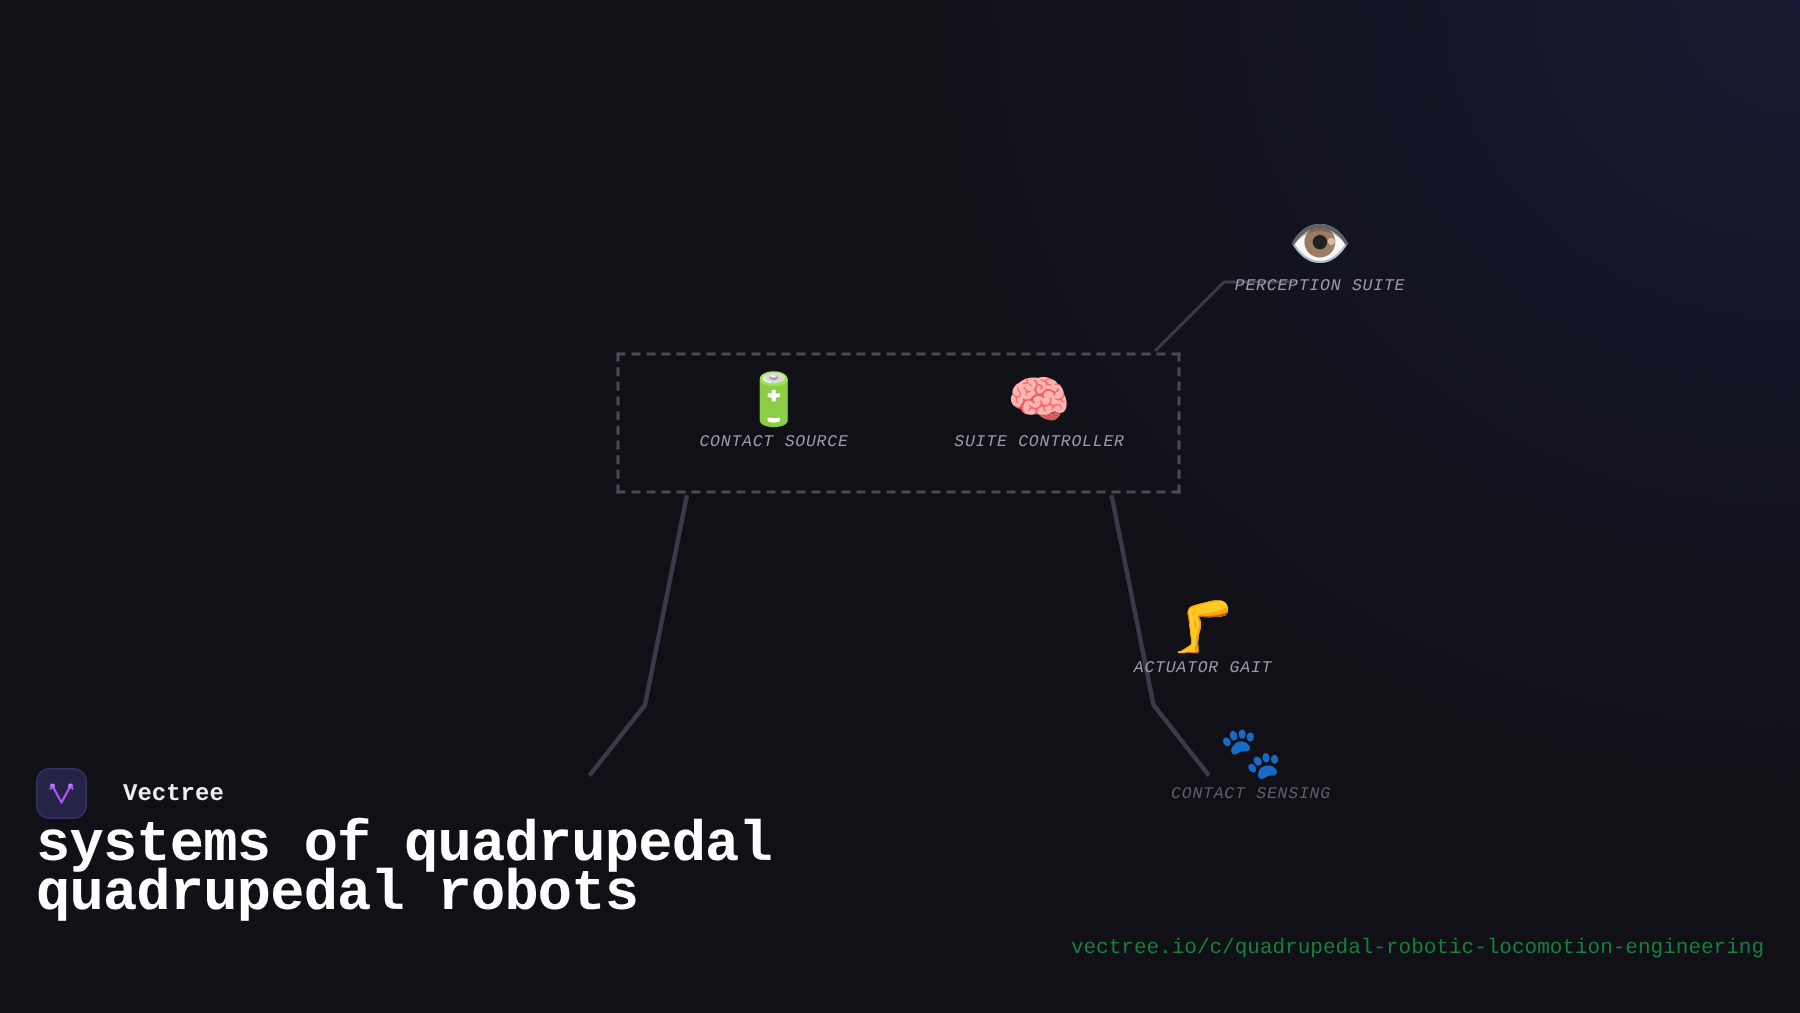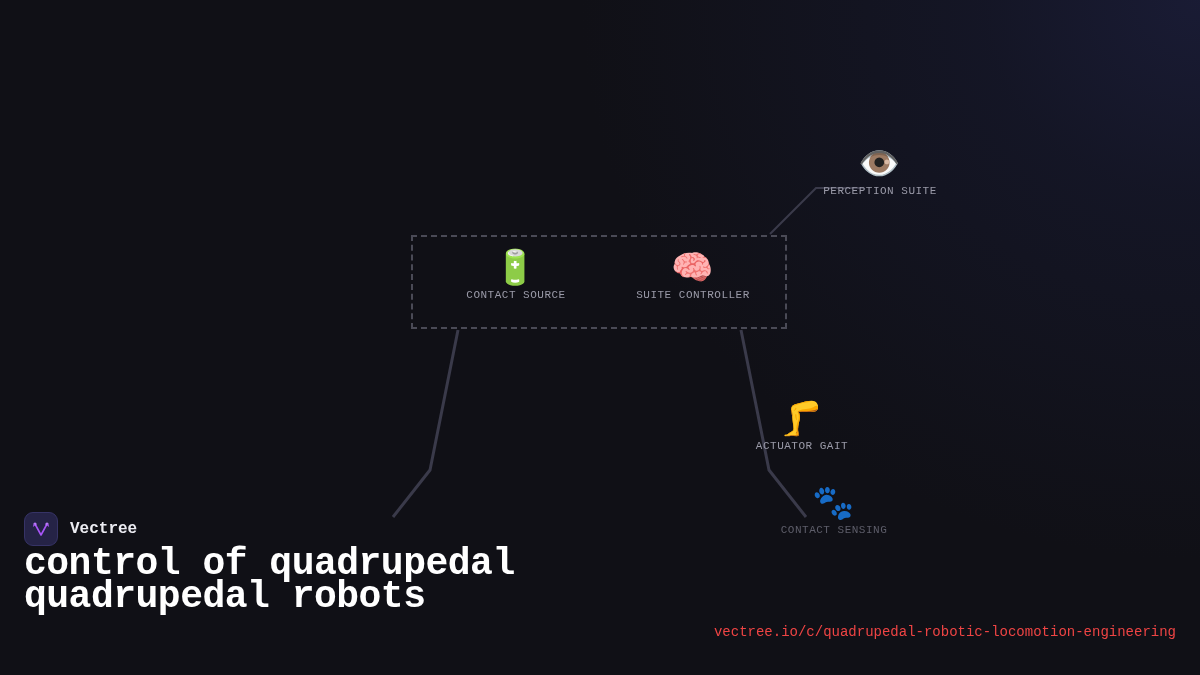--- a/index.html
+++ b/index.html
@@ -15,36 +15,36 @@
     pointer-events: none;
   }
   svg.connectors { position: absolute; left: 0; top: 0; }
   .group-box {
     position: absolute; left: 411px; top: 235px; width: 376px; height: 94px;
     border: 2px dashed #4a4a56; box-sizing: border-box;
   }
   .node { position: absolute; text-align: center; transform: translateX(-50%); }
   .node .icon { font-size: 34px; line-height: 40px; display: block; font-family: "DejaVu Sans", sans-serif; }
   .node .label {
-    display: block; font-size: 11px; letter-spacing: 0.5px; color: #9a9aa8; margin-top: 2px; white-space: nowrap;
+    display: block; font-size: 11px; letter-spacing: 0.5px; color: #9a9aa8; margin-top: 2px; white-space: nowrap; font-style: italic;
   }
   .node.dim .label { color: #5e5e6a; }
-  .brand { position: absolute; left: 24px; top: 512px; display: flex; align-items: center; gap: 12px; }
+  .brand { position: absolute; left: 24px; top: 512px; display: flex; align-items: center; gap: 24px; }
   .brand .logo {
     width: 34px; height: 34px; border-radius: 9px; background: #252346; border: 1px solid #363366;
     box-sizing: border-box; display: flex; align-items: center; justify-content: center;
   }
   .brand .name { color: #ececf2; font-weight: bold; font-size: 16px; }
   .title {
     position: absolute; left: 24px; top: 548px; width: 700px; margin: 0;
     color: #ffffff; font-weight: bold; font-size: 38px; line-height: 32.5px;
     font-family: "Liberation Mono", "DejaVu Sans Mono", monospace; letter-spacing: -0.5px;
   }
   .url {
-    position: absolute; right: 24px; top: 624px; font-size: 14px; color: #ef4444;
+    position: absolute; right: 24px; top: 624px; font-size: 14px; color: #15803d;
     font-family: "Liberation Mono", monospace;
   }
 </style>
 </head>
 <body>
 
 <div class="bg-glow"></div>
 
 <svg class="connectors" width="1200" height="675">
   <polyline points="770,234 816,188 864,188" fill="none" stroke="#3a3a4a" stroke-width="2"></polyline>
@@ -85,17 +85,17 @@
       <path d="M4 5 L10 16 L16 5" fill="none" stroke="#a855f7" stroke-width="1.6" stroke-linecap="round" stroke-linejoin="round"></path>
       <circle cx="4" cy="5" r="1.6" fill="#c084fc"></circle>
       <circle cx="16" cy="5" r="1.6" fill="#c084fc"></circle>
       <path d="M4 5 L2.5 7 M16 5 L17.5 7" stroke="#a855f7" stroke-width="1.2" stroke-linecap="round"></path>
     </svg>
   </div>
   <span class="name">Vectree</span>
 </div>
 
 <h1 class="title">
-  <span style="display:block">control of quadrupedal</span>
+  <span style="display:block">systems of quadrupedal</span>
   <span style="display:block">quadrupedal robots</span>
 </h1>
 
 <div class="url">vectree.io/c/quadrupedal-robotic-locomotion-engineering</div>
 
 </body></html>

